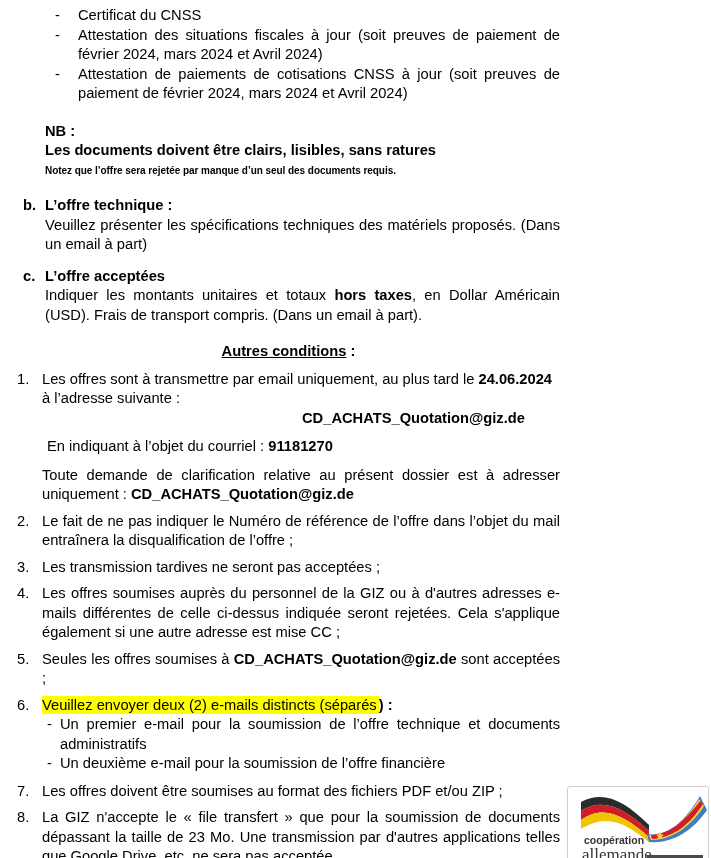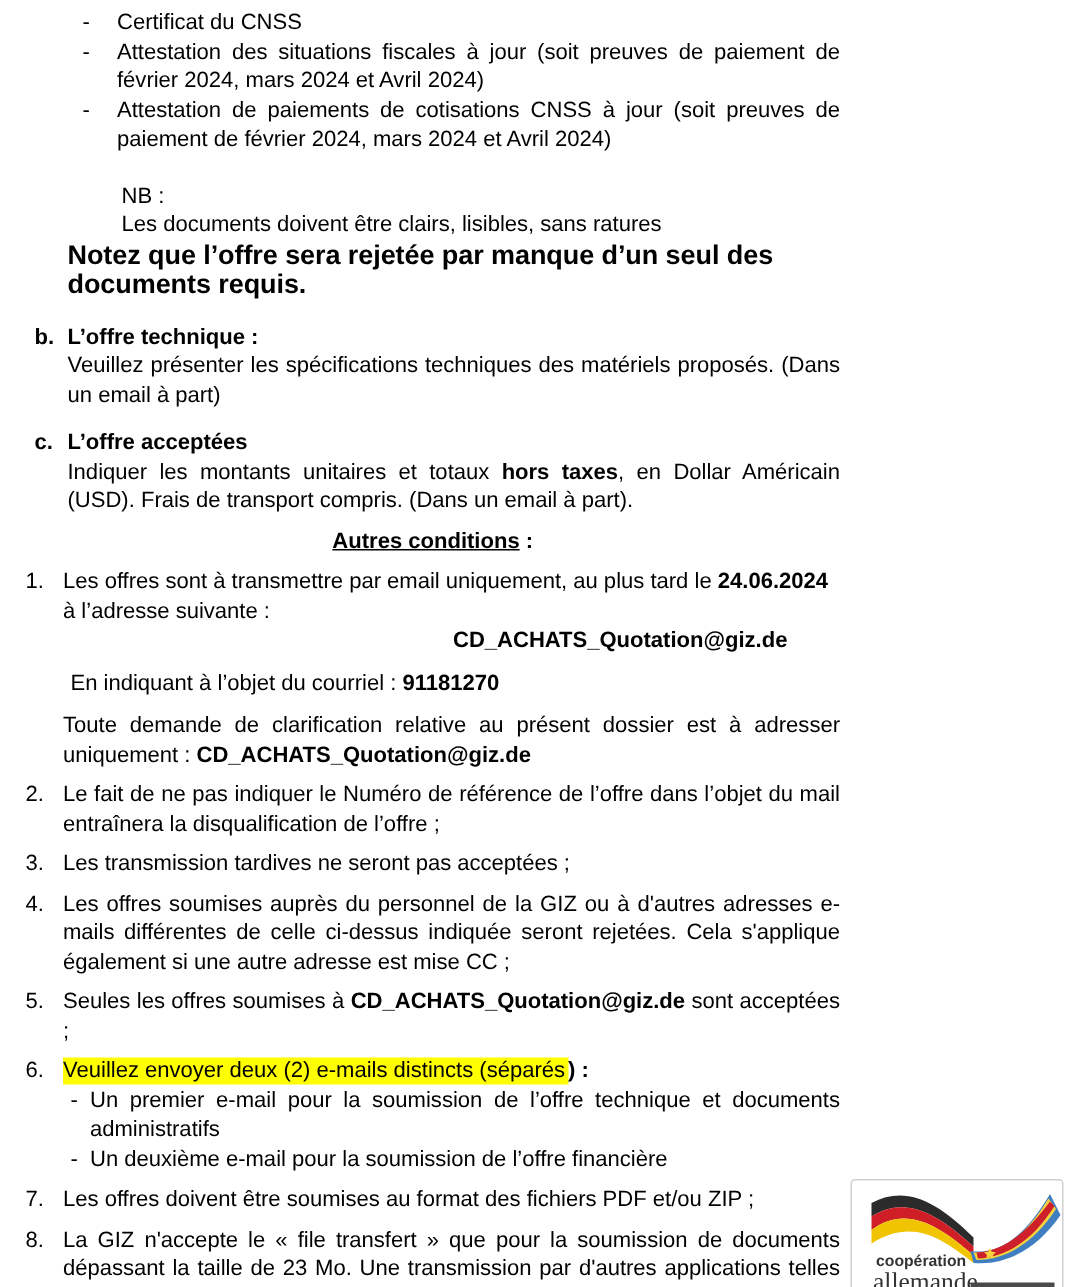--- a/index.html
+++ b/index.html
@@ -10,33 +10,33 @@
   }
   .page{position:relative;width:711px;height:858px;}
   .content{position:absolute;left:17px;top:6px;width:543px;}
 
   
   .dash-item{position:relative;padding-left:61px;text-align:justify;}
   .dash-item .dash{position:absolute;left:38px;top:0;}
 
   
   .nb{margin-top:18px;margin-left:28px;}
-  .nb-label,.nb-line1{font-weight:400;margin-left:36px;}
-  .nb-line2{font-weight:700;font-size:18px;letter-spacing:-0.05px;}
+  .nb-label,.nb-line1{font-weight:700;}
+  .nb-line2{font-weight:700;font-size:10px;letter-spacing:-0.05px;}
 
   
   .lettered{position:relative;padding-left:28px;}
   .sec-b{margin-top:16px;}
   .sec-c{margin-top:12px;}
   .let-marker{position:absolute;left:6px;top:0;font-weight:700;}
   .sec-title{font-weight:700;}
   .justify{text-align:justify;}
 
   
-  .heading{margin-top:7px;text-align:center;font-weight:700;}
+  .heading{margin-top:17px;text-align:center;font-weight:700;}
   .heading .underline{text-decoration:underline;}
 
   
   .num-item{position:relative;padding-left:25px;margin-top:7px;}
   .num-item.first{margin-top:8px;}
   .num-item.gap8{margin-top:8px;}
   .num-marker{position:absolute;left:0;top:0;}
   .email-line{font-weight:700;margin-left:260px;}
   .sub-indent{margin-top:9px;padding-left:5px;}
   .sub-para{margin-top:9px;}

